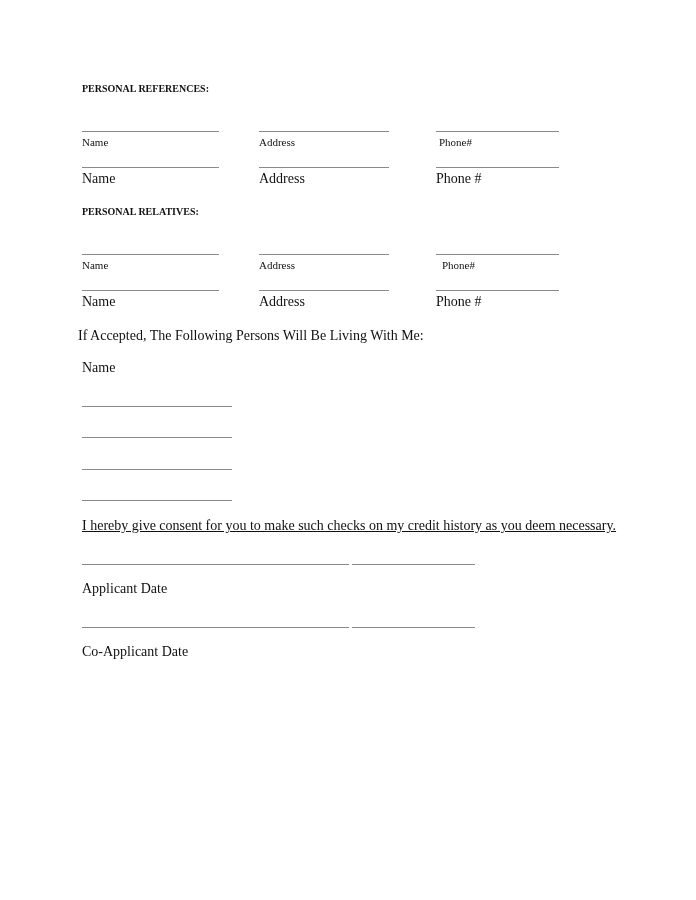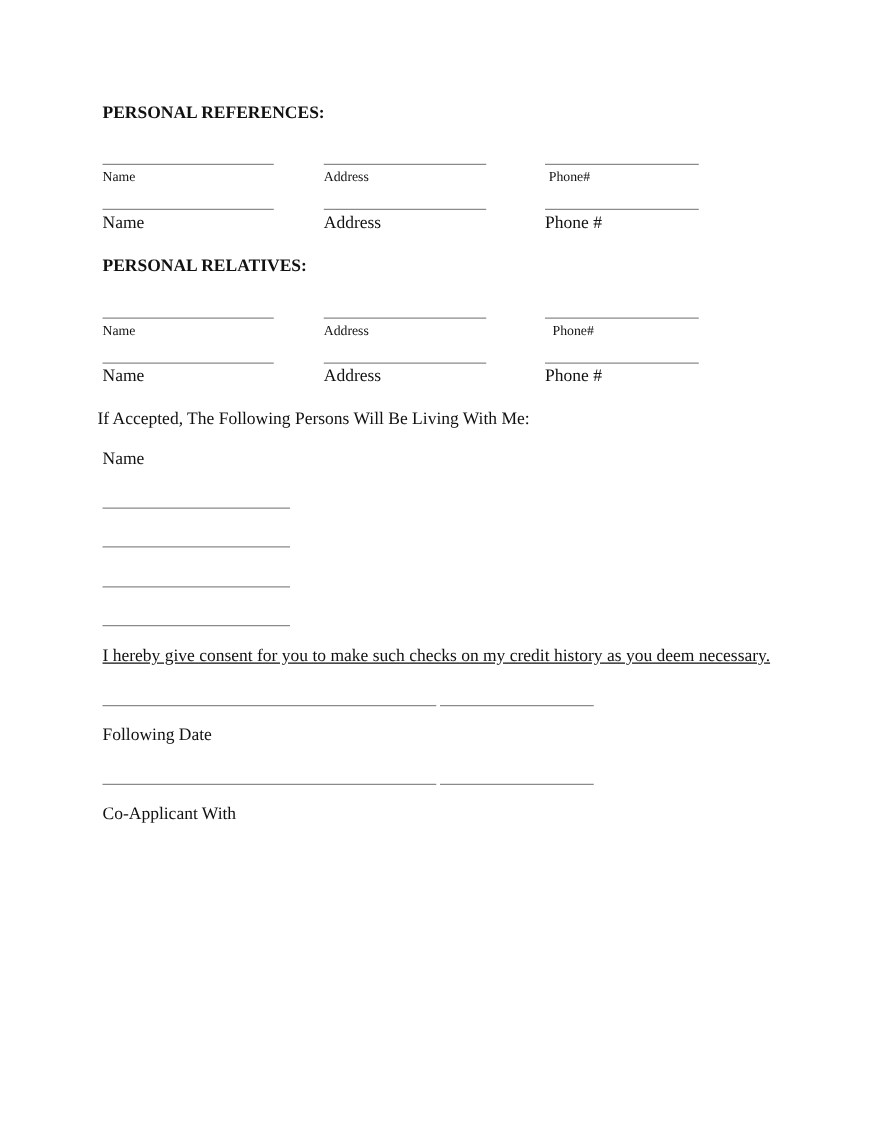--- a/index.html
+++ b/index.html
@@ -1,19 +1,19 @@
 <!DOCTYPE html>
 <html><head>
 <meta charset="utf-8">
 <style>
   html, body { margin: 0; padding: 0; background: #ffffff; }
   body { width: 696px; height: 900px; position: relative; overflow: hidden;
          font-family: "Liberation Serif", "DejaVu Serif", serif; color: #111; }
   .abs { position: absolute; white-space: nowrap; }
-  .heading { font-weight: bold; font-size: 14px; }
+  .heading { font-weight: bold; font-size: 10px; }
   .small { font-size: 11px; }
   .normal { font-size: 14px; }
   .line { position: absolute; height: 0; border-top: 1px solid #8a8a8a; }
 </style>
 </head>
 <body>
 
 <div class="abs heading" style="left:82px; top:83px;">PERSONAL REFERENCES:</div>
 
 <div class="line" style="left:82px; top:131px; width:137px;"></div>
@@ -50,17 +50,17 @@
 <div class="abs normal" style="left:82px; top:360px;">Name</div>
 <div class="line" style="left:82px; top:406px; width:150px;"></div>
 <div class="line" style="left:82px; top:437px; width:150px;"></div>
 <div class="line" style="left:82px; top:469px; width:150px;"></div>
 <div class="line" style="left:82px; top:500px; width:150px;"></div>
 
 <div class="abs normal" style="left:82px; top:518px;text-decoration:underline;">I hereby give consent for you to make such checks on my credit history as you deem necessary.</div>
 
 <div class="line" style="left:82px; top:564px; width:267px;"></div>
 <div class="line" style="left:352px; top:564px; width:123px;"></div>
-<div class="abs normal" style="left:82px; top:581px;">Following Date</div>
+<div class="abs normal" style="left:82px; top:581px;">Applicant Date</div>
 
 <div class="line" style="left:82px; top:627px; width:267px;"></div>
 <div class="line" style="left:352px; top:627px; width:123px;"></div>
-<div class="abs normal" style="left:82px; top:644px;">Co-Applicant With</div>
+<div class="abs normal" style="left:82px; top:644px;">Co-Applicant Date</div>
 
 </body></html>

